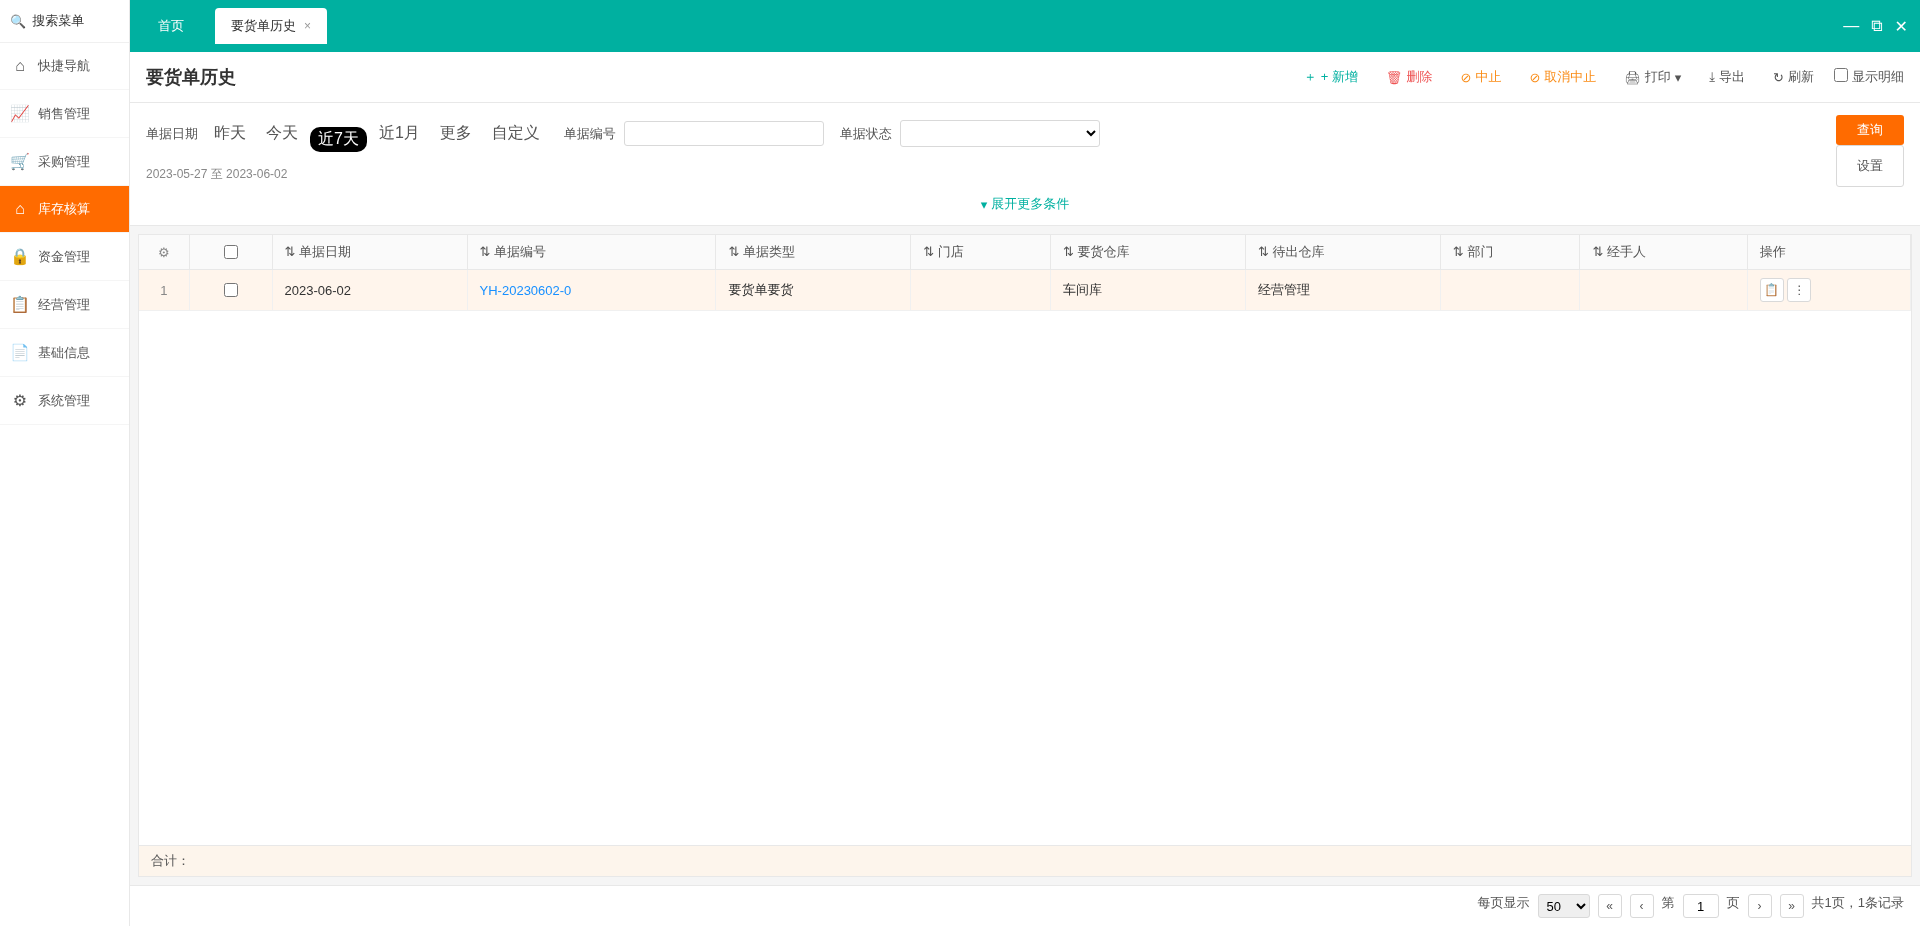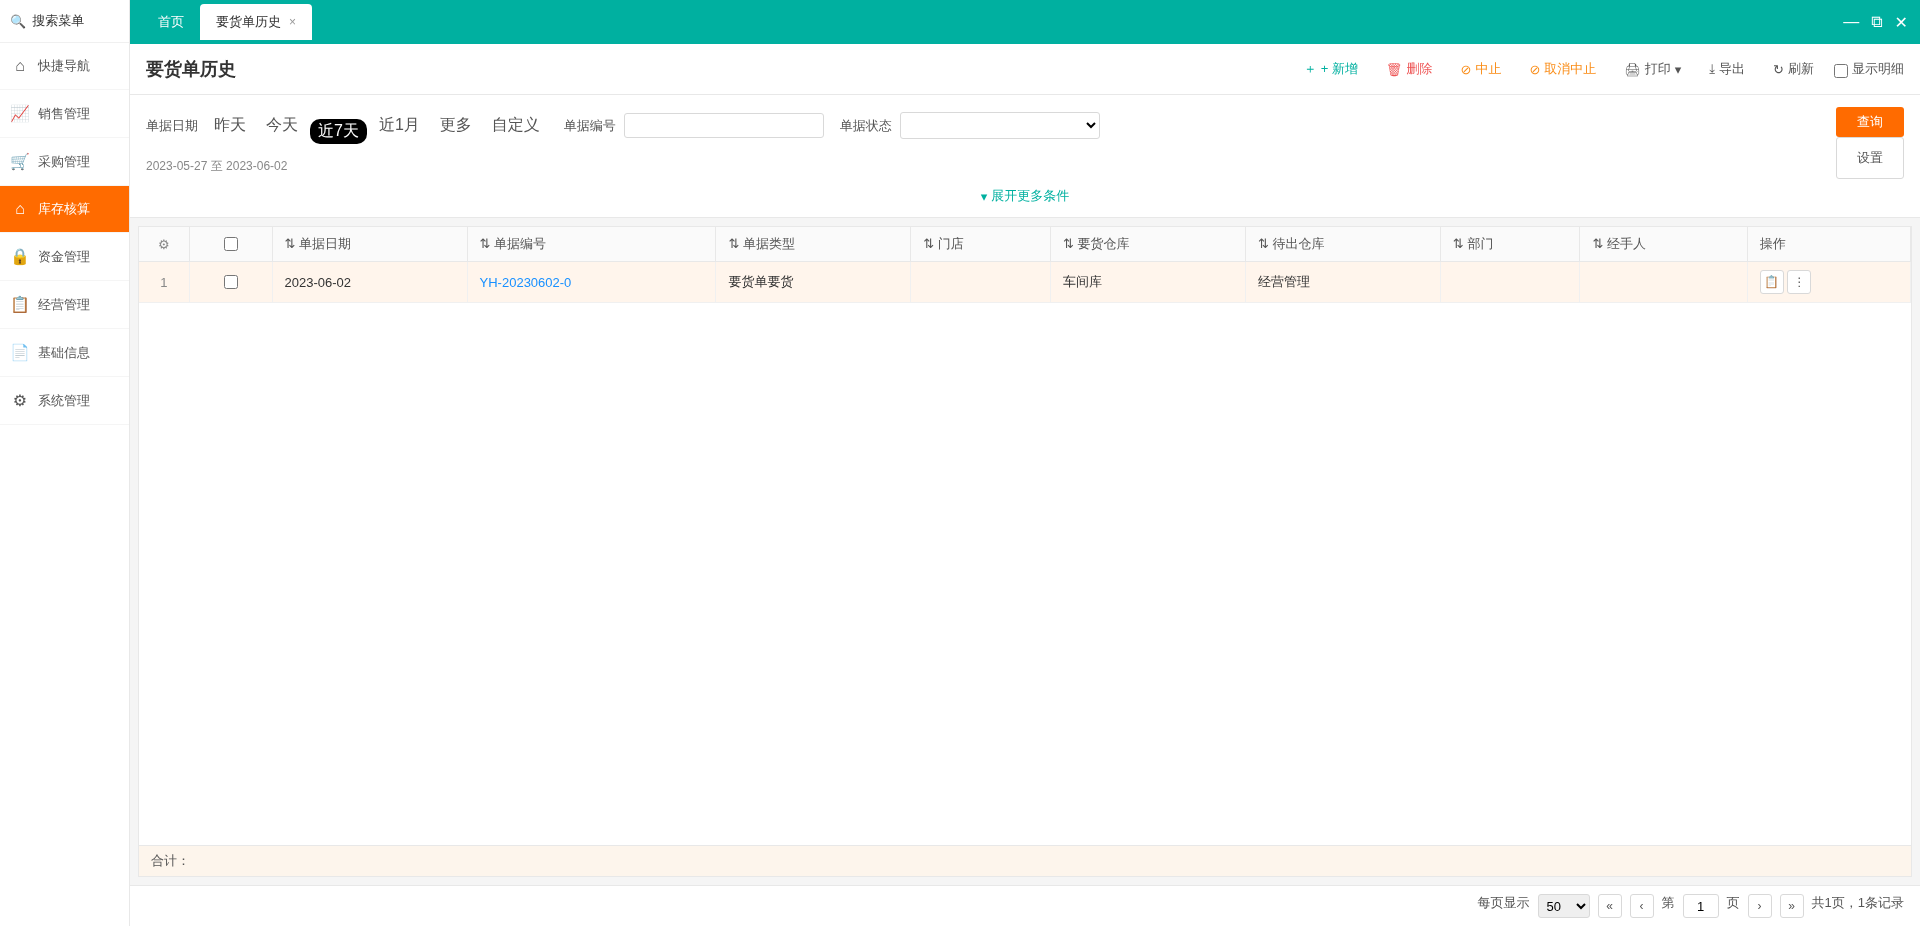--- a/index.html
+++ b/index.html
@@ -45,26 +45,26 @@
     .main {
       flex: 1;
       display: flex;
       flex-direction: column;
       height: 926px;
       overflow: hidden;
     }
 
     
     .topbar {
-      height: 44px;
+      height: 52px;
       background: #00b0a0;
       display: flex;
       align-items: center;
       padding: 0 12px;
-      gap: 0;
+      gap: 15px;
       color: #fff;
       flex-shrink: 0;
     }
     .tab-home {
       padding: 0 16px;
       height: 44px;
       display: flex;
       align-items: center;
       cursor: pointer;
       color: #fff;
@@ -140,21 +140,21 @@
     }
     .btn-new { color: #00b0a0; }
     .btn-delete { color: #e55; }
     .btn-stop { color: #fa8c16; }
     .btn-cancel-stop { color: #fa8c16; }
     .btn-print { color: #555; }
     .btn-export { color: #555; }
     .btn-refresh { color: #555; }
     .chk-show-detail {
       display: flex;
-      align-items: flex-end;
+      align-items: flex-start;
       gap: 4px;
       font-size: 13px;
       color: #555;
     }
 
     
     .filter-bar {
       background: #fff;
       padding: 12px 16px;
       border-bottom: 1px solid #e8e8e8;

